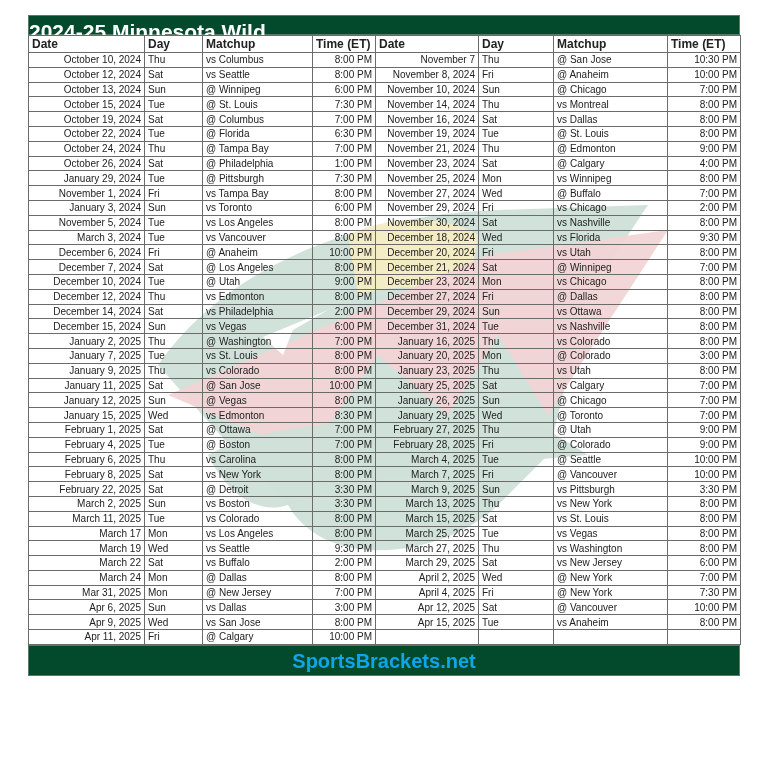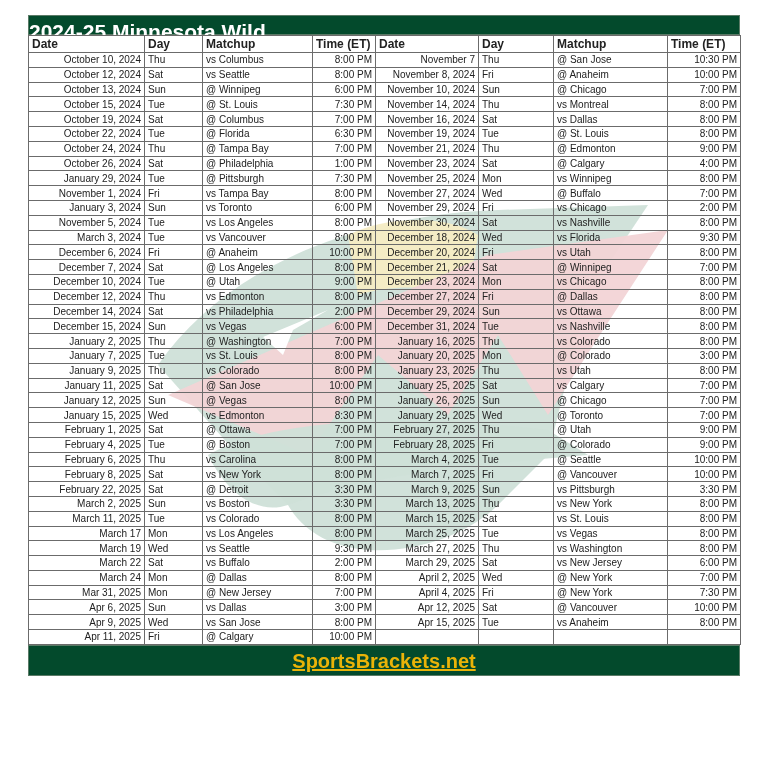--- a/index.html
+++ b/index.html
@@ -14,21 +14,21 @@
                z-index: 0; pointer-events: none; }
     table { position: relative; z-index: 1; border-collapse: collapse; width: 712px;
             table-layout: fixed; background: transparent; }
     th, td { border: 1px solid #6b6b6b; height: 14.8px; padding: 0 3px;
              font-size: 10px; white-space: nowrap; overflow: hidden; box-sizing: border-box; }
     th { font-size: 12px; font-weight: bold; text-align: left; height: 17px; background: rgba(255,255,255,0.6); }
     td.date, td.time { text-align: right; }
     td.day, td.match { text-align: left; }
     .footer-bar { background: #034A2C; height: 31px; line-height: 31px; text-align: center;
                   border: 1px solid #5a7a66; box-sizing: border-box; }
-    .footer-bar a { color: #eab308; font-size: 20px; font-weight: bold; text-decoration: underline; }
+    .footer-bar a { color: #0ea5e9; font-size: 20px; font-weight: bold; }
   </style>
 </head>
 <body>
 
 <div class="sheet">
   <div class="title-bar">2024-25 Minnesota Wild</div>
 
   <div class="table-wrap">
     <svg class="logo-bg" viewBox="0 0 712 680" preserveAspectRatio="none">
 

